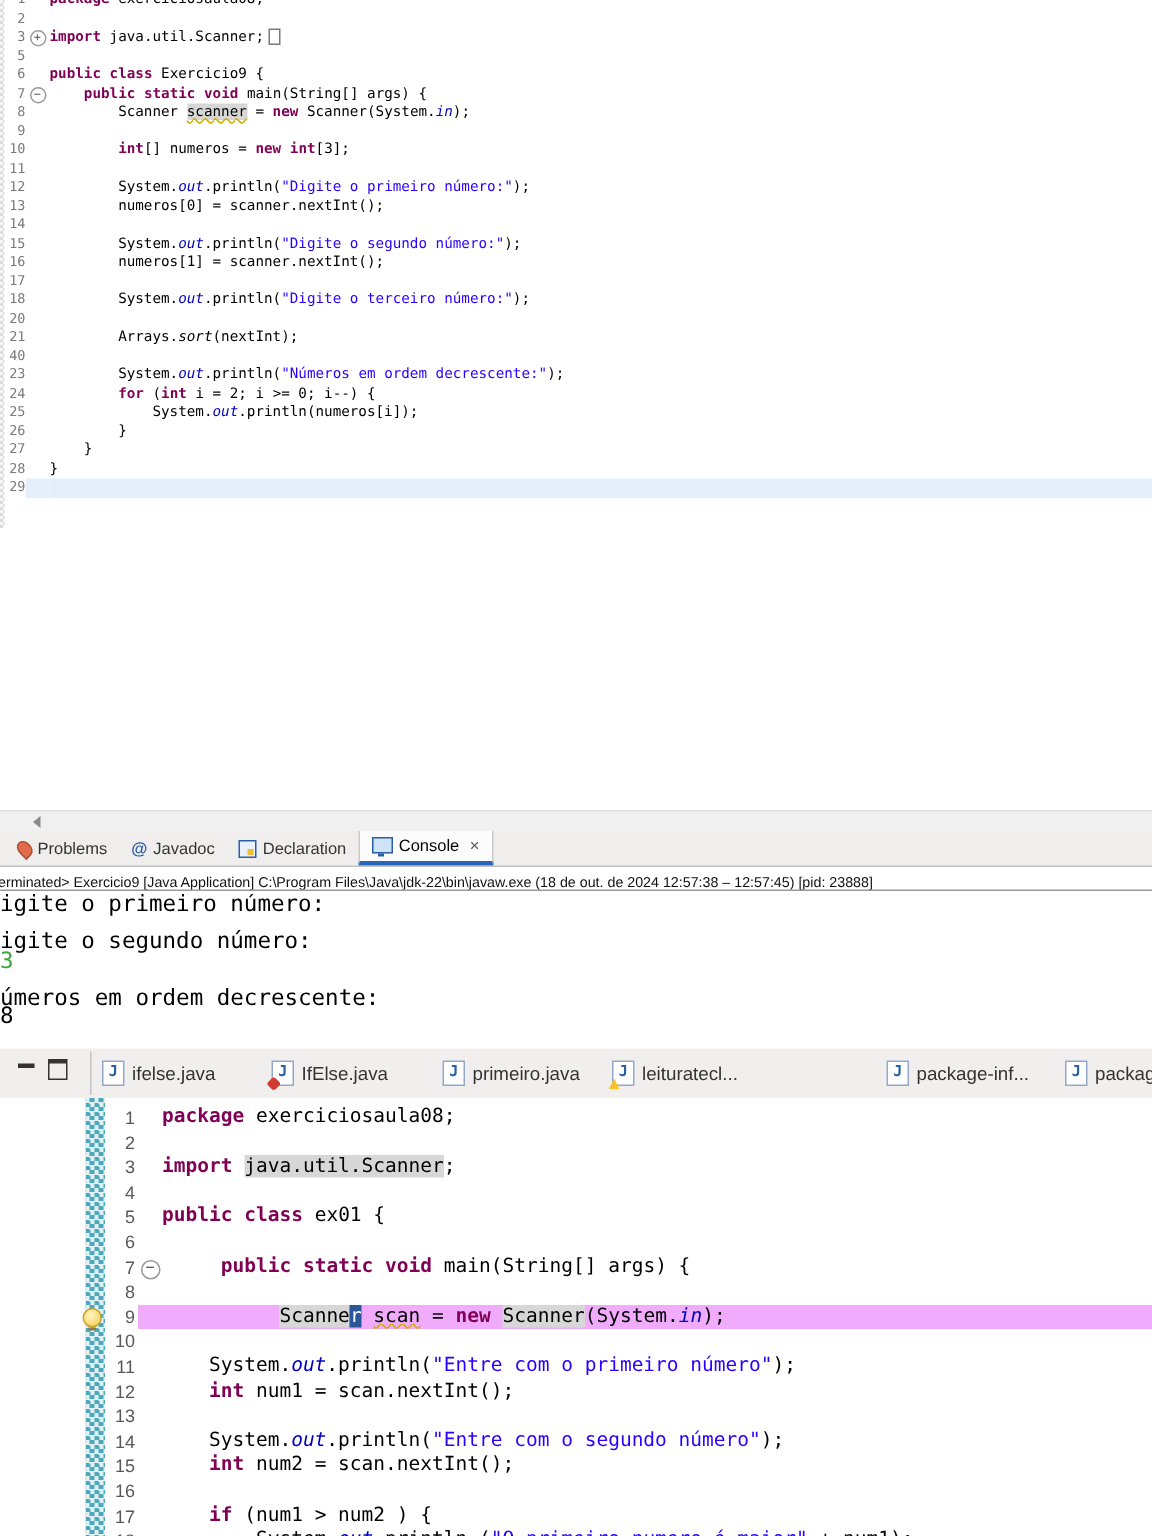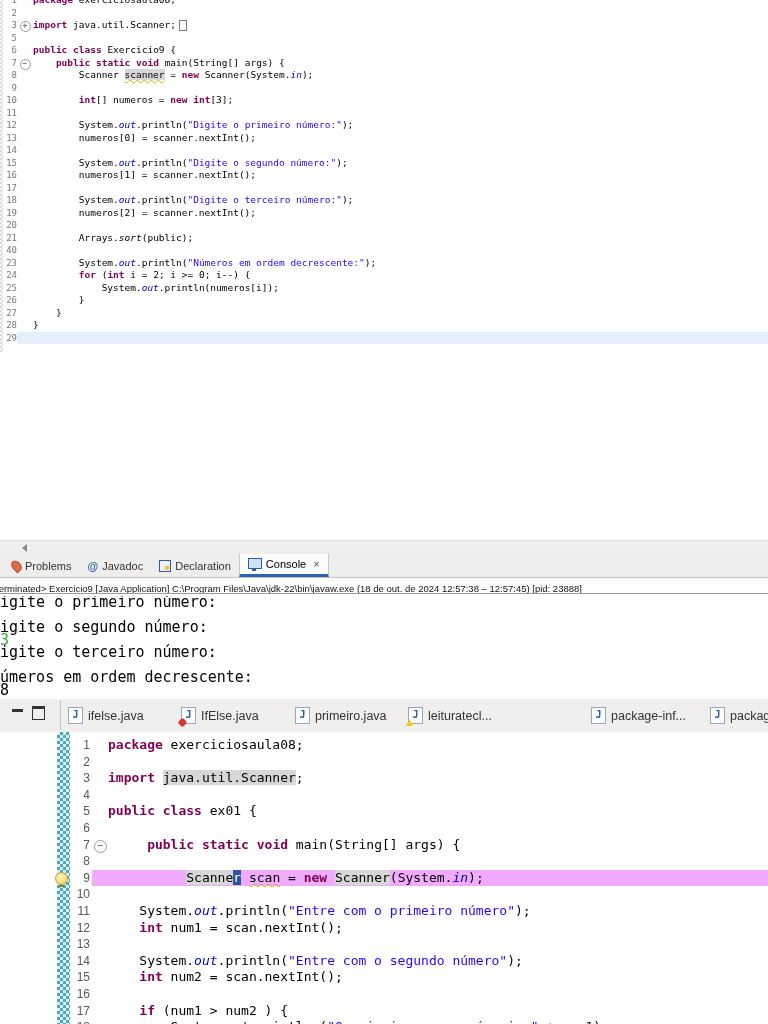--- a/index.html
+++ b/index.html
@@ -170,33 +170,28 @@
         <span class="ln">17</span>
         <span class="fold"></span>
         <span class="code"></span>
       </div>
       <div class="row">
         <span class="ln">18</span>
         <span class="fold"></span>
         <span class="code"><span class="tk-p">        System.</span><span class="tk-f">out</span><span class="tk-p">.println(</span><span class="tk-s">"Digite o terceiro número:"</span><span class="tk-p">);</span></span>
       </div>
       <div class="row">
-        <span class="ln">19</span>
-        <span class="fold"></span>
-        <span class="code"><span class="tk-p">        numeros[2] = scanner.nextInt();</span></span>
-      </div>
-      <div class="row">
         <span class="ln">20</span>
         <span class="fold"></span>
         <span class="code"></span>
       </div>
       <div class="row">
         <span class="ln">21</span>
         <span class="fold"></span>
-        <span class="code"><span class="tk-p">        Arrays.</span><span class="tk-i">sort</span><span class="tk-p">(public);</span></span>
+        <span class="code"><span class="tk-p">        Arrays.</span><span class="tk-i">sort</span><span class="tk-p">(nextInt);</span></span>
       </div>
       <div class="row">
         <span class="ln">40</span>
         <span class="fold"></span>
         <span class="code"></span>
       </div>
       <div class="row">
         <span class="ln">23</span>
         <span class="fold"></span>
         <span class="code"><span class="tk-p">        System.</span><span class="tk-f">out</span><span class="tk-p">.println(</span><span class="tk-s">"Números em ordem decrescente:"</span><span class="tk-p">);</span></span>
@@ -260,21 +255,20 @@
 
 <div id="console-header" class="abs">
   <span>terminated&gt; Exercicio9 [Java Application] C:\Program Files\Java\jdk-22\bin\javaw.exe  (18 de out. de 2024 12:57:38 – 12:57:45) [pid: 23888]</span>
 </div>
 
 <div id="console-body" class="abs">
     <div class="cline">igite o primeiro número:</div>
     <div class="cline"> </div>
     <div class="cline">igite o segundo número:</div>
     <div class="cline stdin">3</div>
-    <div class="cline">igite o terceiro número:</div>
     <div class="cline"> </div>
     <div class="cline">úmeros em ordem decrescente:</div>
     <div class="cline">8</div>
   </div>
 
 <div id="bottom-window" class="abs">
   <div id="editor-tabbar">
     <span id="min-btn"></span>
     <span id="max-btn"></span>
     <span id="tab-divider"></span>

